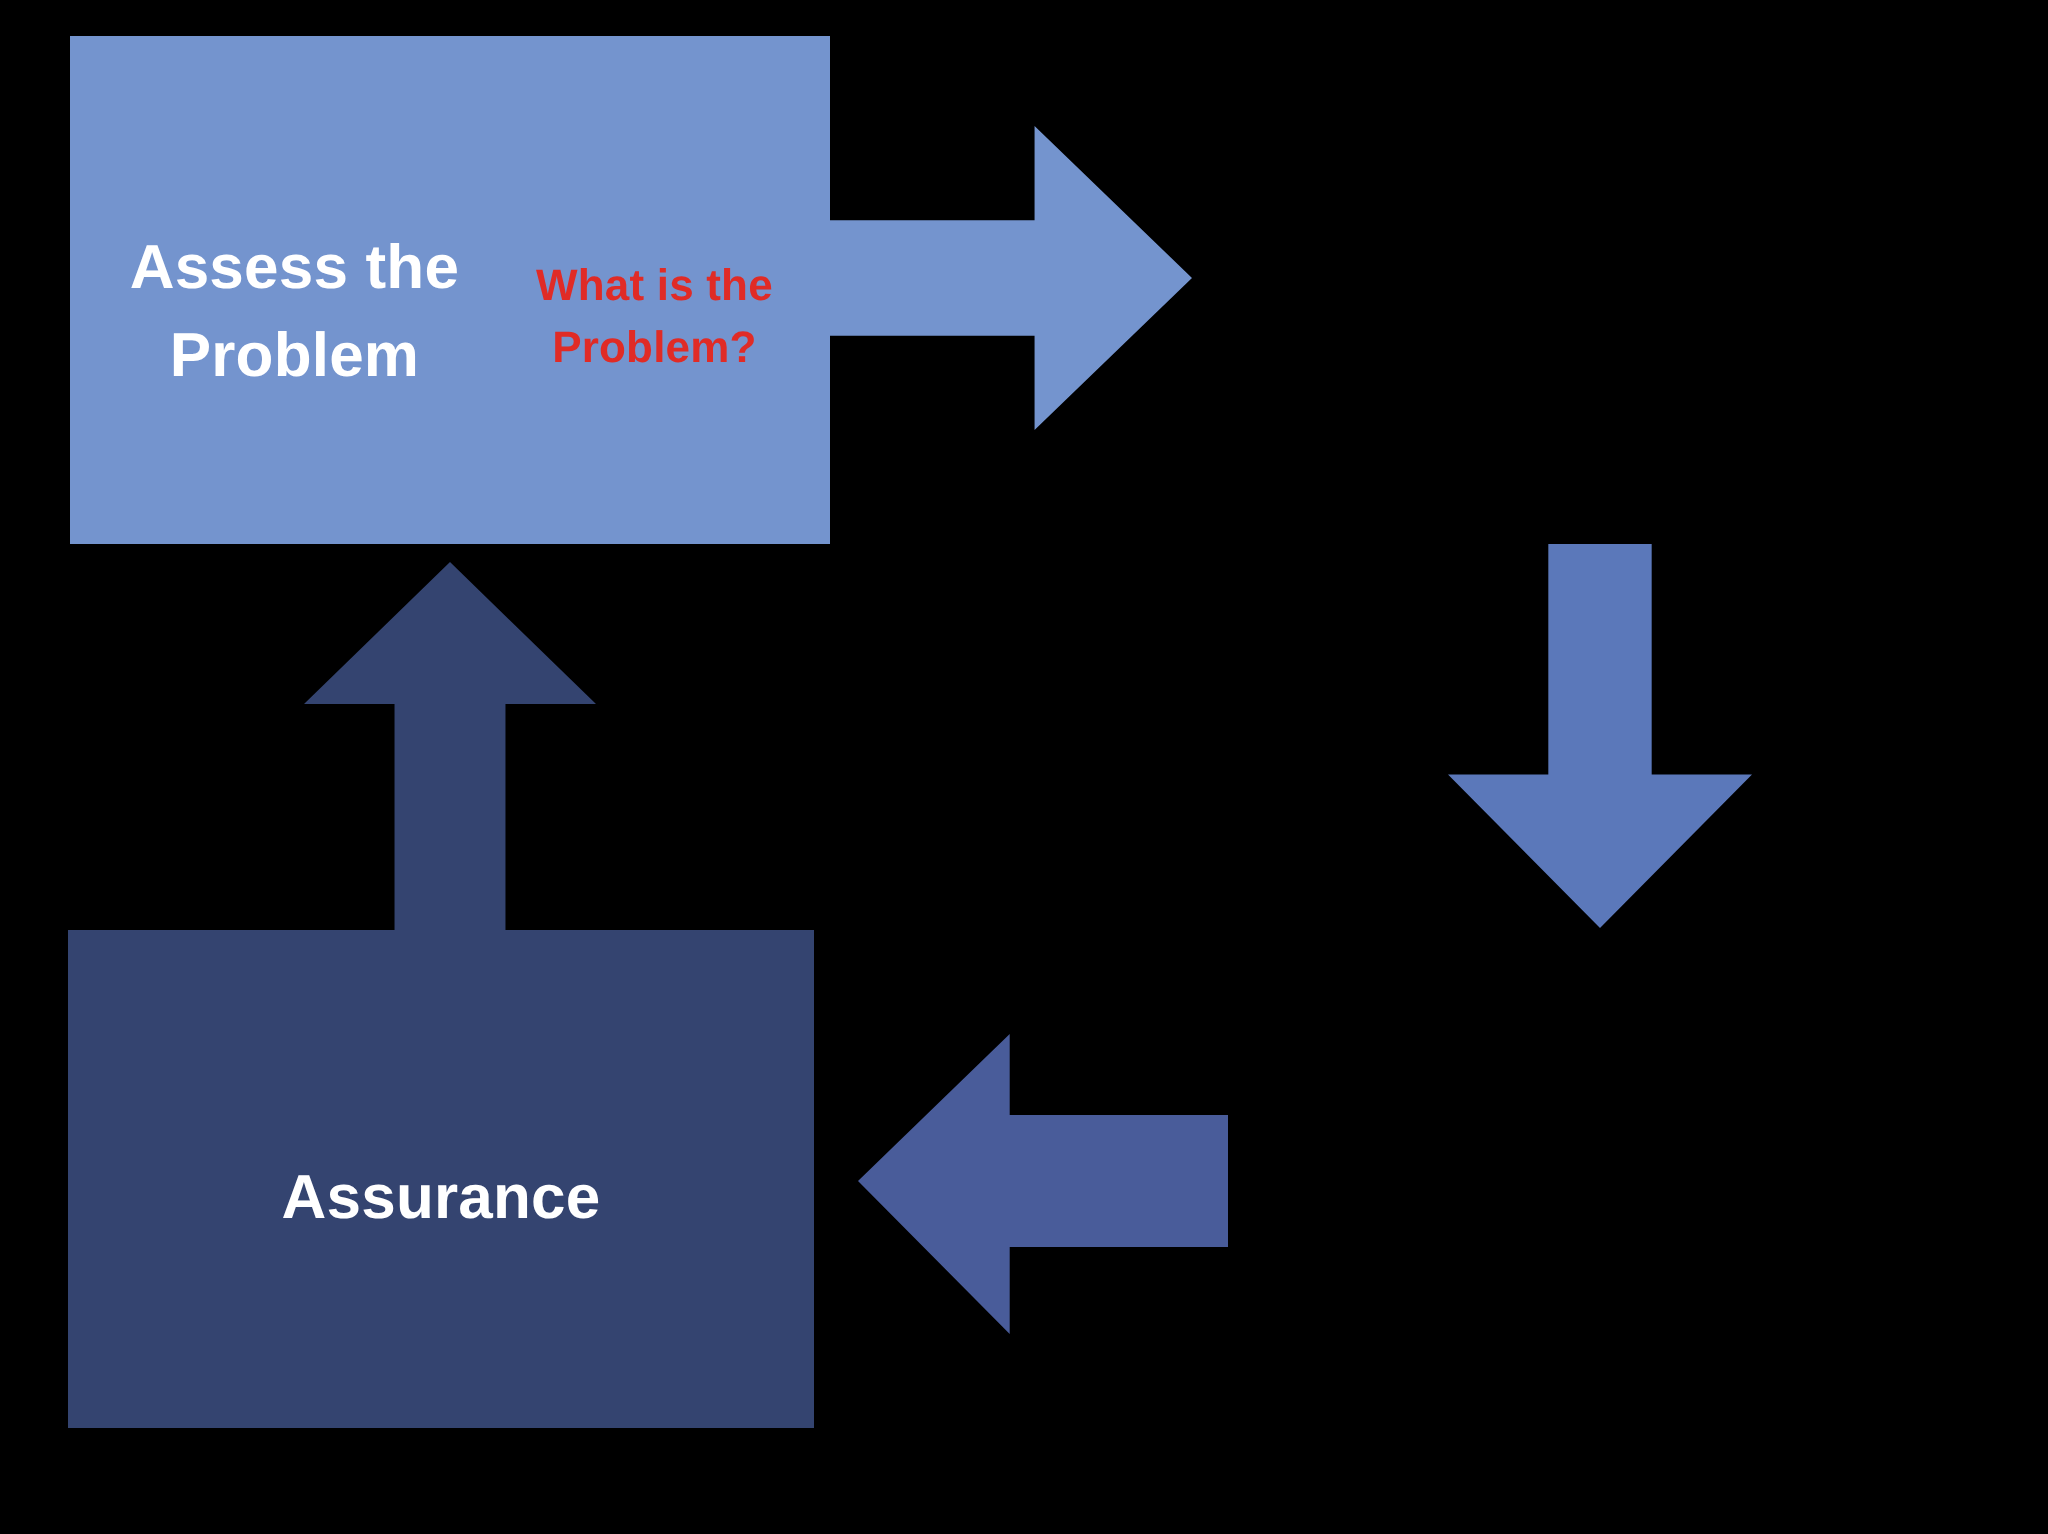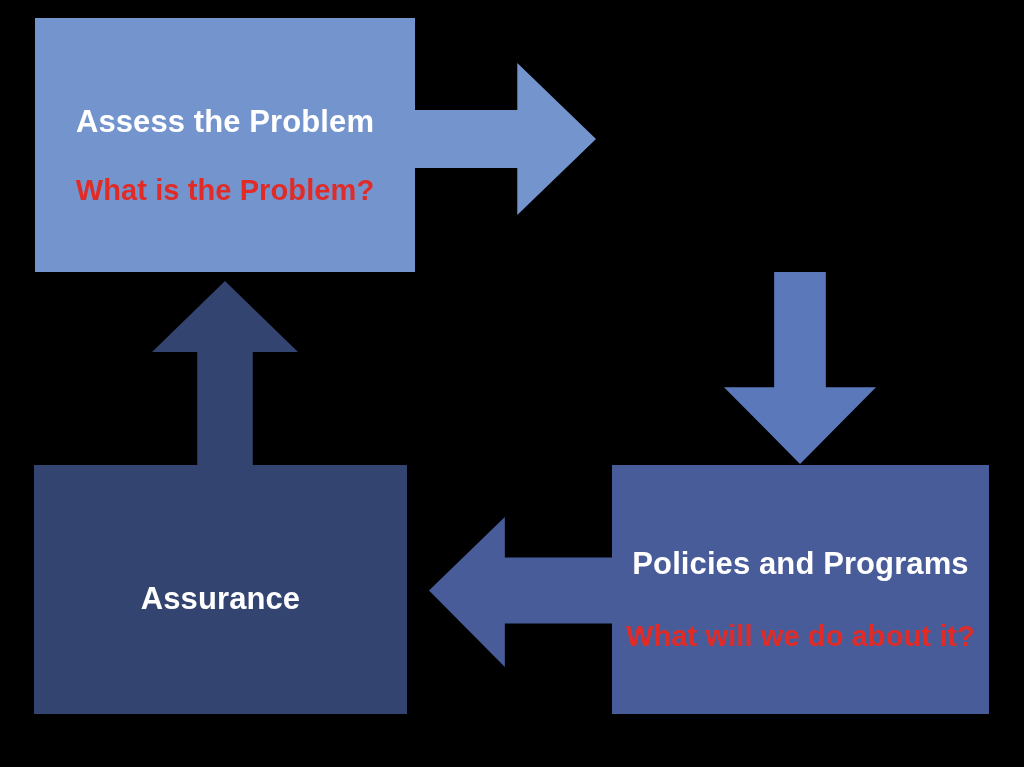--- a/index.html
+++ b/index.html
@@ -15,38 +15,37 @@
     position: relative;
     width: 1024px;
     height: 767px;
     background: #000000;
     overflow: hidden;
   }
   .node {
     position: absolute;
     box-sizing: border-box;
     display: flex;
-    flex-direction: column;
     align-items: center;
     justify-content: center;
     text-align: center;
     padding: 6px 10px;
   }
   .node-title {
     color: #ffffff;
     font-weight: bold;
     font-size: 31px;
     line-height: 1.42;
     letter-spacing: 0.1px;
     margin: 0;
   }
   .node-question {
     color: #e02b26;
     font-weight: bold;
-    font-size: 29px;
+    font-size: 22px;
     line-height: 1.42;
     letter-spacing: 0.1px;
     margin: 0;
   }
 
   
   #node-assess {
     left: 35px;  top: 18px;  width: 380px; height: 254px;
   }
   #node-assess .node-title   { margin-top: 22px; }
@@ -104,22 +103,18 @@
   <div class="arrow" id="arrow-causes-to-policies"></div>
   <div class="arrow" id="arrow-policies-to-assurance"></div>
   <div class="arrow" id="arrow-assurance-to-assess"></div>
 
   <div class="node" id="node-assess" style="background:#7494ce;">
     <p class="node-title">Assess the Problem</p>
     <p class="node-question">What is the Problem?</p>
   </div>
 
 
-  <div class="node" id="node-policies" style="background:#495c9a;">
-    <p class="node-title">Policies and Programs</p>
-    <p class="node-question">What will we do about it?</p>
-  </div>
 
   <div class="node" id="node-assurance" style="background:#344470;">
     <p class="node-title">Assurance</p>
   </div>
 
 </div>
 
 </body></html>

